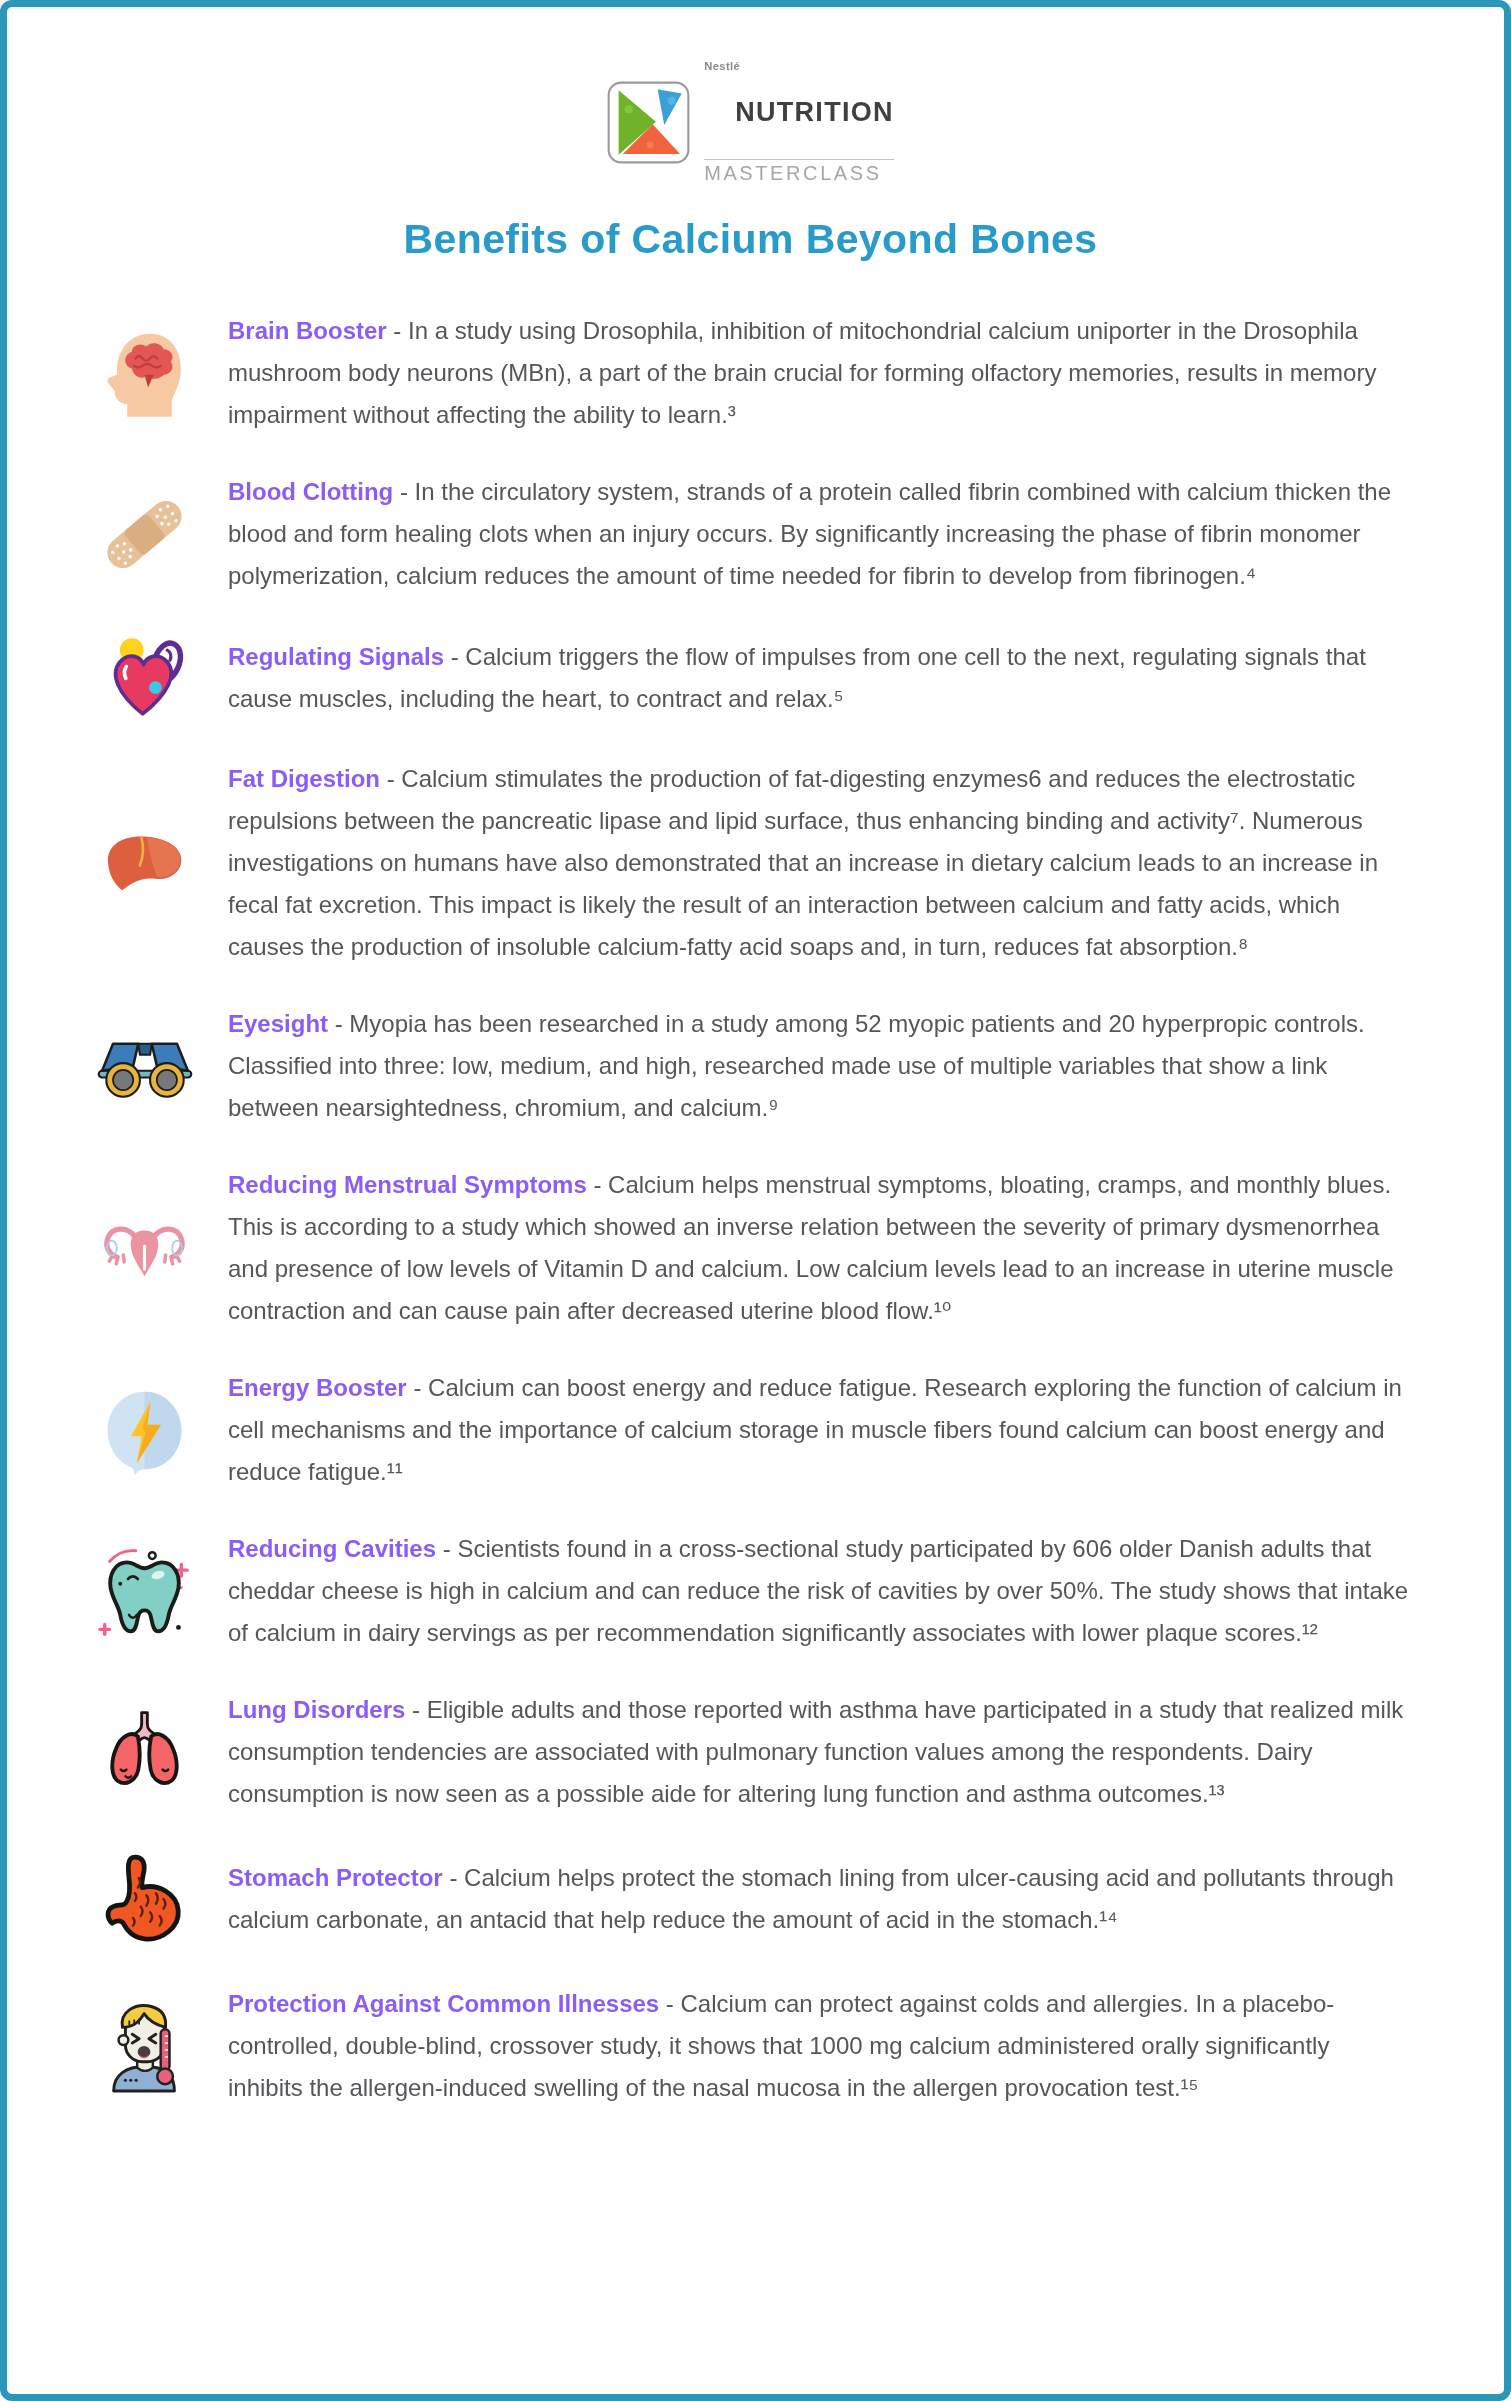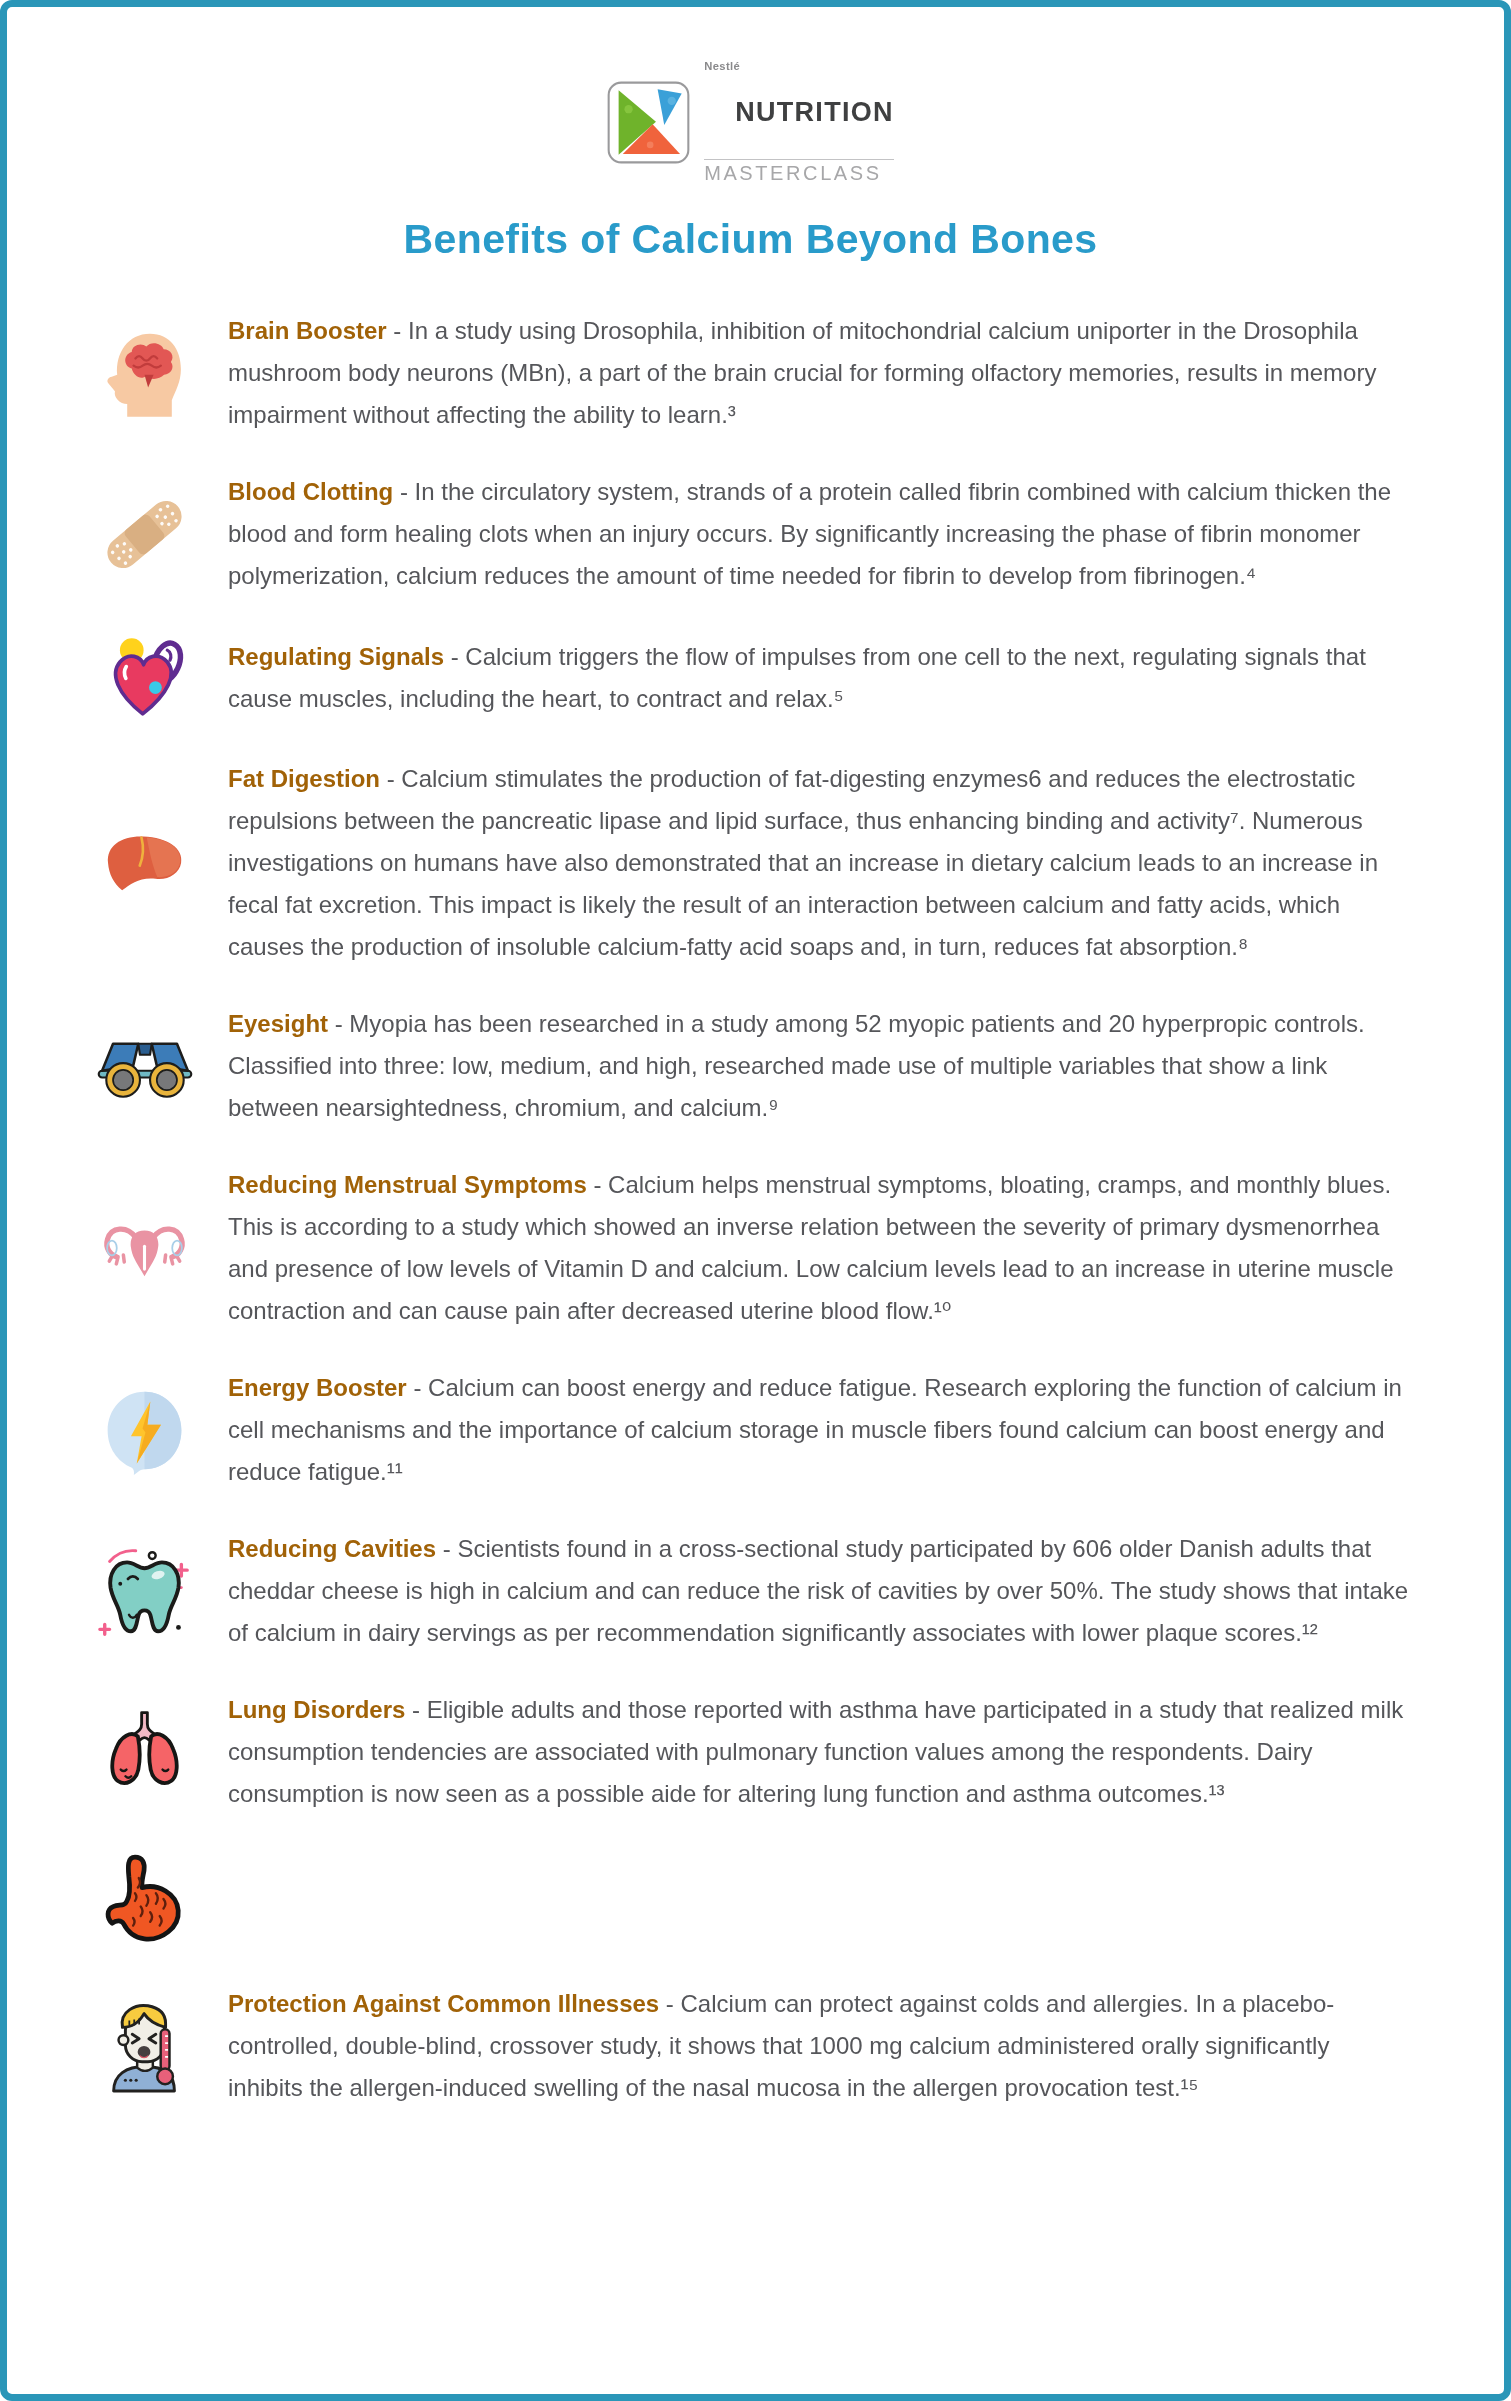--- a/index.html
+++ b/index.html
@@ -19,21 +19,21 @@
   .l1{font-size:27px;font-weight:bold;color:#3f4041;letter-spacing:1.3px;margin-left:31px;}
   .l2{font-size:20px;color:#a7a7a9;letter-spacing:2.6px;border-top:1.7px solid #c3c3c5;margin-top:6px;padding-top:2.6px;}
   h1{
     text-align:center;color:#299bca;
     font-size:41px;font-weight:bold;letter-spacing:0.4px;
     margin:32px 0 47px 0;
   }
   .benefit{display:flex;align-items:center;margin-bottom:35px;}
   .icon-cell{flex:0 0 105px;margin-right:31px;display:flex;align-items:center;justify-content:center;}
   .benefit-text{margin:0;font-size:24px;line-height:42px;color:#55565a;flex:1;}
-  .sec-title{font-weight:bold;color:#a16207;}
+  .sec-title{font-weight:bold;color:#8b5cf6;}
 </style>
 </head>
 <body>
 
 <div class="page" style="border-color: rgb(42, 150, 184);">
   <header>
     <div class="logo">
       <span class="logo-mark">
         <svg viewBox="0 0 100 100" width="83" height="83">
           <rect x="2" y="2" width="96" height="96" rx="15" fill="#ffffff" stroke="#9a9a9c" stroke-width="2.5"></rect>
@@ -210,20 +210,21 @@
               <path d="M62 44 q4 5 0 11"></path>
 <path d="M70 50 q4 5 0 10"></path>
               <path d="M46 58 q4 5 0 10"></path>
               <path d="M56 64 q4 5 0 10"></path>
 <path d="M66 68 q4 5 0 10"></path>
               <path d="M40 44 q3 4 0 8"></path>
               <path d="M38 70 q3 4 0 8"></path>
 </g>
 </svg>
         </div>
+    <p class="benefit-text"><strong class="sec-title">Stomach Protector</strong><span class="sec-body"> - Calcium helps protect the stomach lining from ulcer-causing acid and pollutants through calcium carbonate, an antacid that help reduce the amount of acid in the stomach.¹⁴</span></p>
   </section>
 
   <section class="benefit">
     <div class="icon-cell">
           <svg viewBox="0 0 100 100" width="98" height="98">
 <path d="M18 96 C18 79 31 71 50 71 C69 71 80 79 80 96 Z" fill="#8fb0d5" stroke="#22211f" stroke-width="3" stroke-linejoin="round"></path>
 <path d="M42 62 h16 v10 c-5 4.5 -11 4.5 -16 0 Z" fill="#f1eee6" stroke="#22211f" stroke-width="2.5" stroke-linejoin="round"></path>
 <rect x="30" y="17" width="40" height="49" rx="17" fill="#f1eee6" stroke="#22211f" stroke-width="3"></rect>
 <path d="M27 31 C24 14 41 7 53 9 C64 11 71 17 71 27 L71 31 C59 28 53 23 49 17 C44 26 37 31 27 31 Z" fill="#f7cb3f" stroke="#22211f" stroke-width="3" stroke-linejoin="round"></path>
 <path d="M34 24 v5 M39 23 v6 M44 22 v6" stroke="#22211f" stroke-width="1.8"></path>

